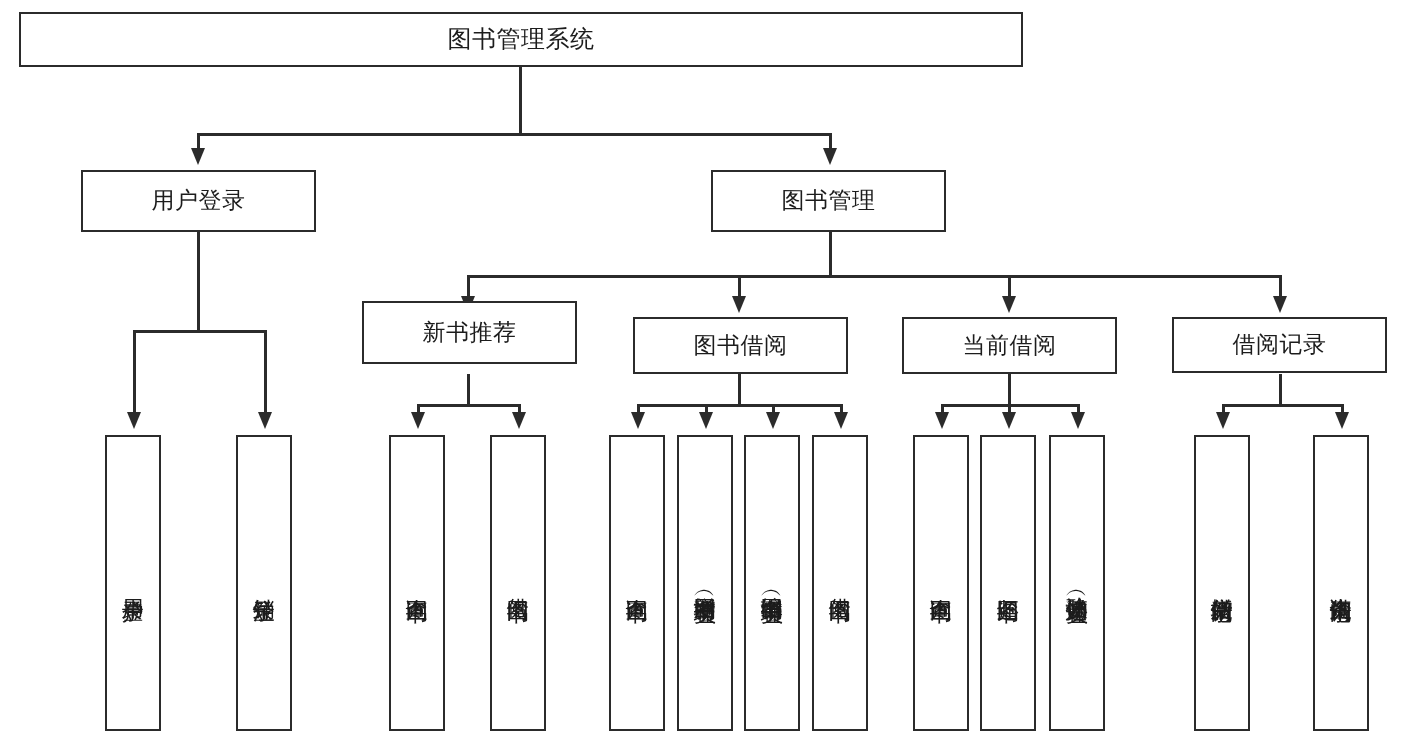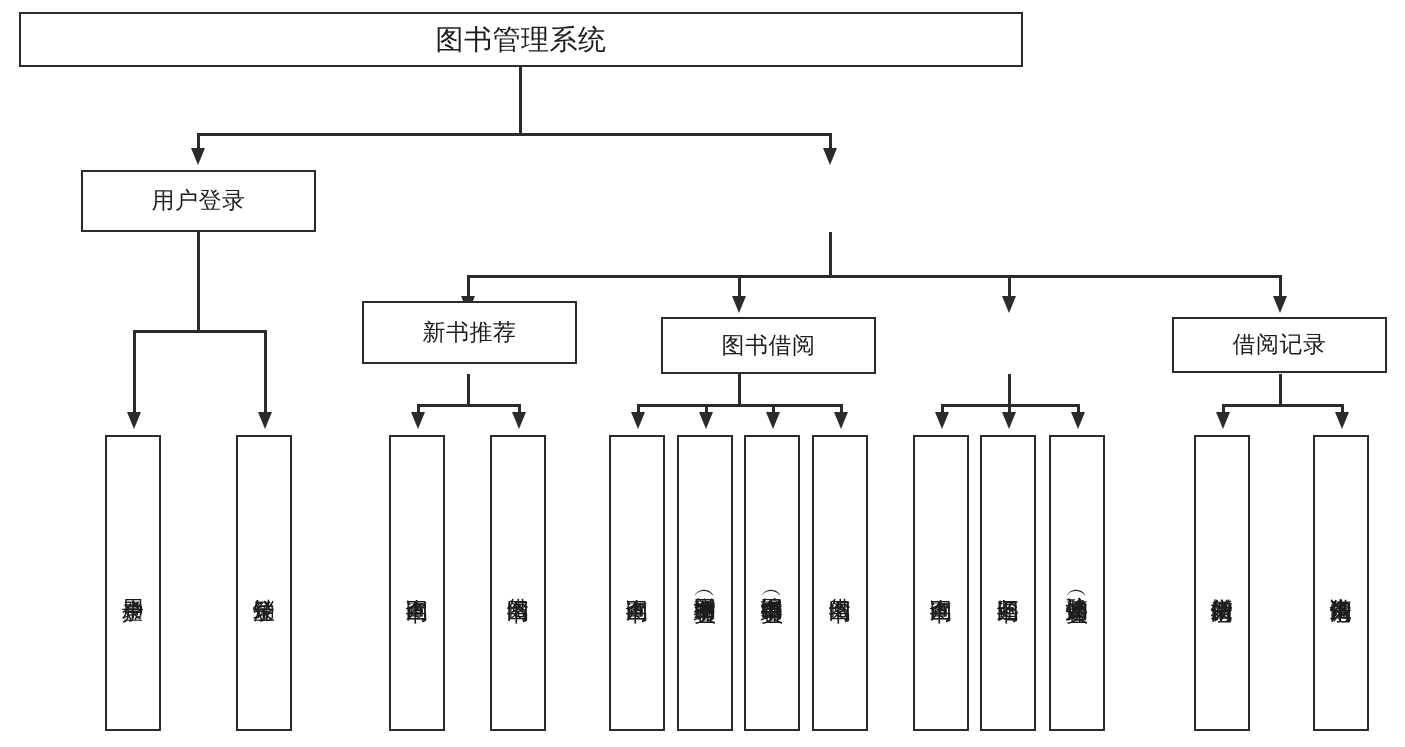--- a/index.html
+++ b/index.html
@@ -35,21 +35,21 @@
     line-height: 1.18;
     color: #1c1c1c;
   }
   
   .node.horiz .label {
     font-size: 23px;
     letter-spacing: 0.5px;
     white-space: nowrap;
   }
   .node.root .label {
-    font-size: 28px;
+    font-size: 24px;
   }
   
   .node.vert {
     align-items: center;
     justify-content: center;
   }
   .node.vert .label {
     writing-mode: vertical-rl;
     text-orientation: upright;
     font-size: 22px;
@@ -150,26 +150,32 @@
   <div class="conn vline" style="left:1341px; top:404px; height:10px;"></div>
   <div class="arrow" style="left:1334.5px; top:412px;"></div>
 
   <div class="node horiz root" style="left:19px; top:12px; width:1004px; height:55px;">
     <span class="label">图书管理系统</span>
   </div>
 
   <div class="node horiz" style="left:81px; top:170px; width:235px; height:62px;">
     <span class="label">用户登录</span>
   </div>
+  <div class="node horiz" style="left:711px; top:170px; width:235px; height:62px;">
+    <span class="label">图书管理</span>
+  </div>
 
   <div class="node horiz" style="left:362px; top:301px; width:215px; height:63px;font-family:Liberation Serif, serif;">
     <span class="label">新书推荐</span>
   </div>
-  <div class="node horiz" style="left:633px; top:317px; width:215px; height:57px;margin-left:28px;">
+  <div class="node horiz" style="left:633px; top:317px; width:215px; height:57px;">
     <span class="label">图书借阅</span>
+  </div>
+  <div class="node horiz" style="left:902px; top:317px; width:215px; height:57px;">
+    <span class="label">当前借阅</span>
   </div>
   <div class="node horiz" style="left:1172px; top:317px; width:215px; height:56px;">
     <span class="label">借阅记录</span>
   </div>
 
   <div class="node vert" style="left:105px; top:435px; width:56px; height:296px;">
     <span class="label">用户登录</span>
   </div>
   <div class="node vert" style="left:236px; top:435px; width:56px; height:296px;">
     <span class="label">注销登录</span>

